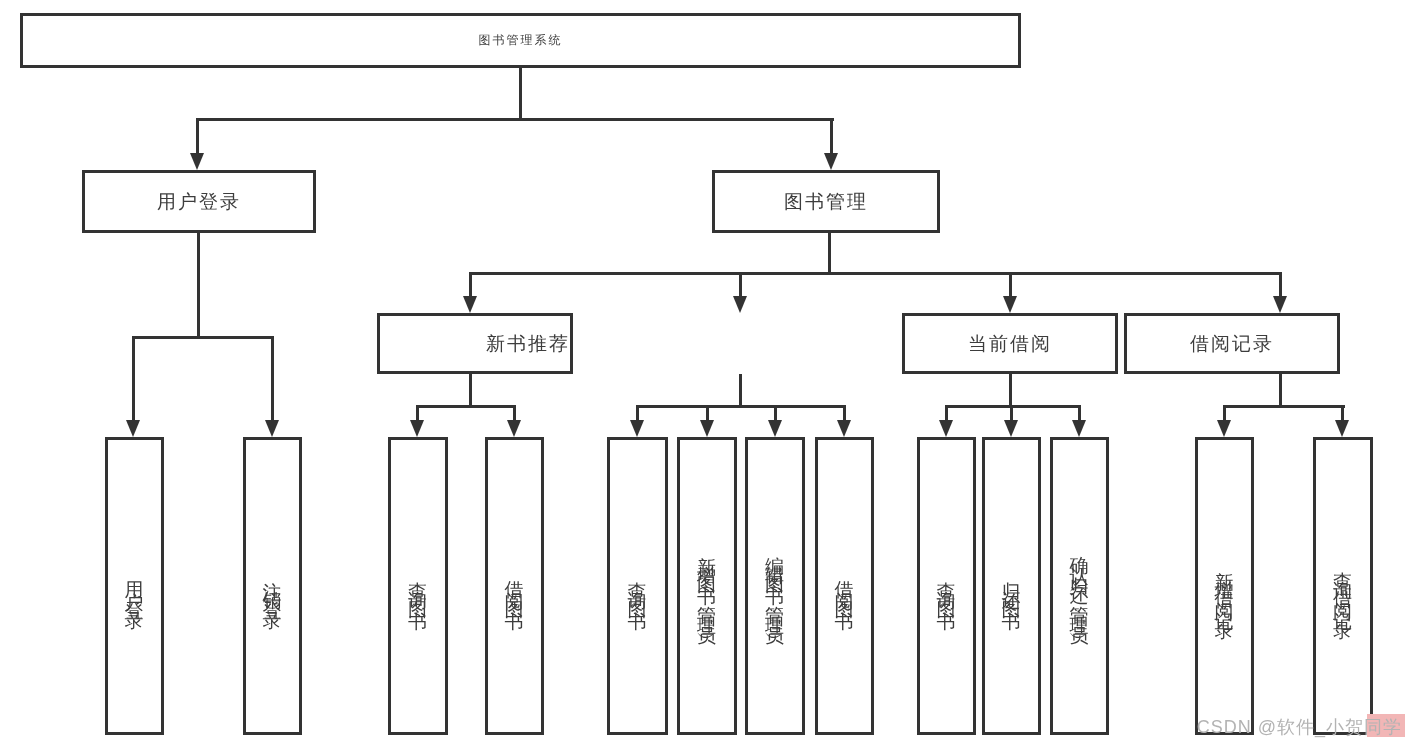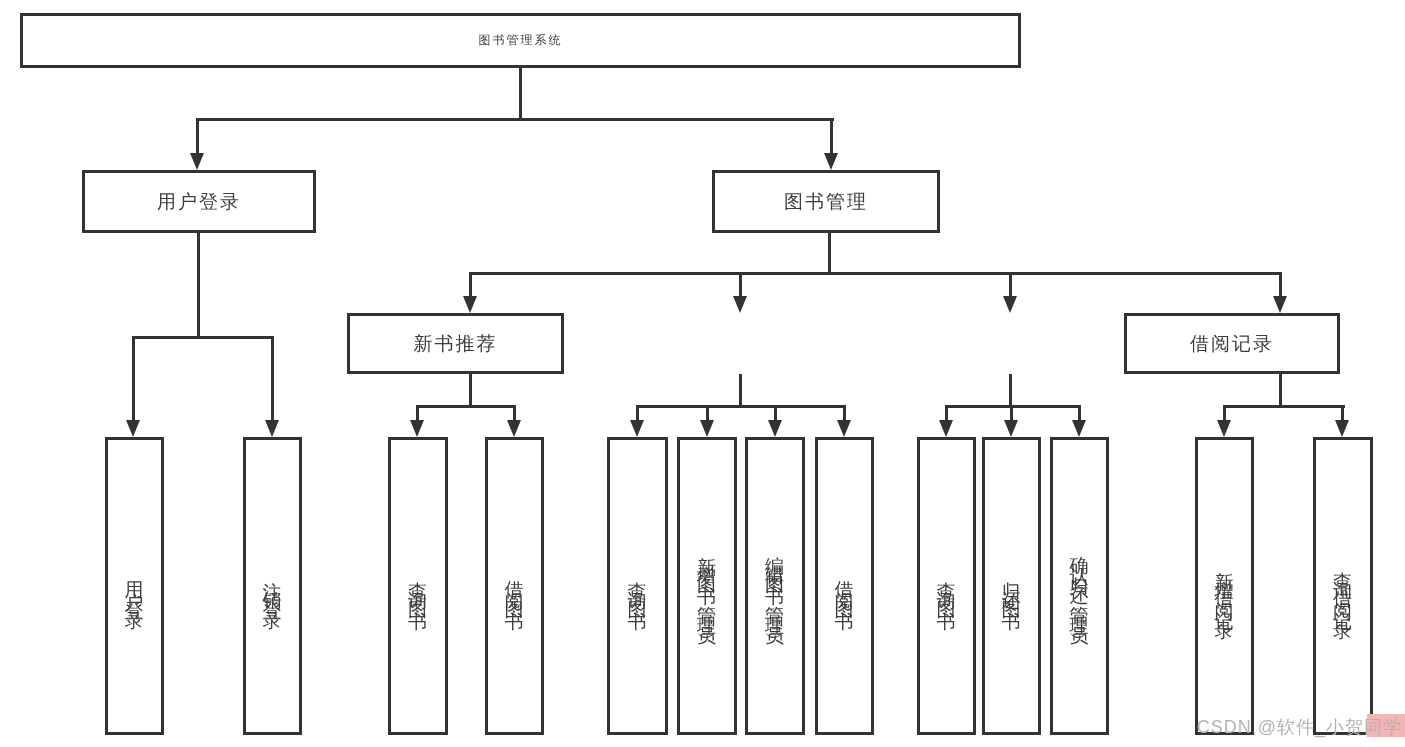--- a/index.html
+++ b/index.html
@@ -90,22 +90,25 @@
   <div class="ln" style="left:469px;top:272px;width:813px;height:3px;"></div>
   <div class="ln" style="left:469px;top:272px;width:3px;height:27px;"></div>
   <div class="ln" style="left:739px;top:272px;width:3px;height:27px;"></div>
   <div class="ln" style="left:1009px;top:272px;width:3px;height:27px;"></div>
   <div class="ln" style="left:1279px;top:272px;width:3px;height:27px;"></div>
   <div class="ar" style="left:463px;top:296px;"></div>
   <div class="ar" style="left:733px;top:296px;"></div>
   <div class="ar" style="left:1003px;top:296px;"></div>
   <div class="ar" style="left:1273px;top:296px;"></div>
 
-  <div class="bx" style="left:347px;top:313px;width:217px;height:61px;">
+  <div class="bx" style="left:377px;top:313px;width:196px;height:61px;justify-content:flex-end;">
     <span>新书推荐</span>
+  </div>
+  <div class="bx" style="left:902px;top:313px;width:216px;height:61px;">
+    <span>当前借阅</span>
   </div>
   <div class="bx" style="left:1124px;top:313px;width:216px;height:61px;">
     <span>借阅记录</span>
   </div>
 
   <div class="ln" style="left:469px;top:374px;width:3px;height:31px;"></div>
   <div class="ln" style="left:416px;top:405px;width:100px;height:3px;"></div>
   <div class="ln" style="left:416px;top:405px;width:3px;height:15px;"></div>
   <div class="ln" style="left:513px;top:405px;width:3px;height:15px;"></div>
   <div class="ar" style="left:410px;top:420px;"></div>

